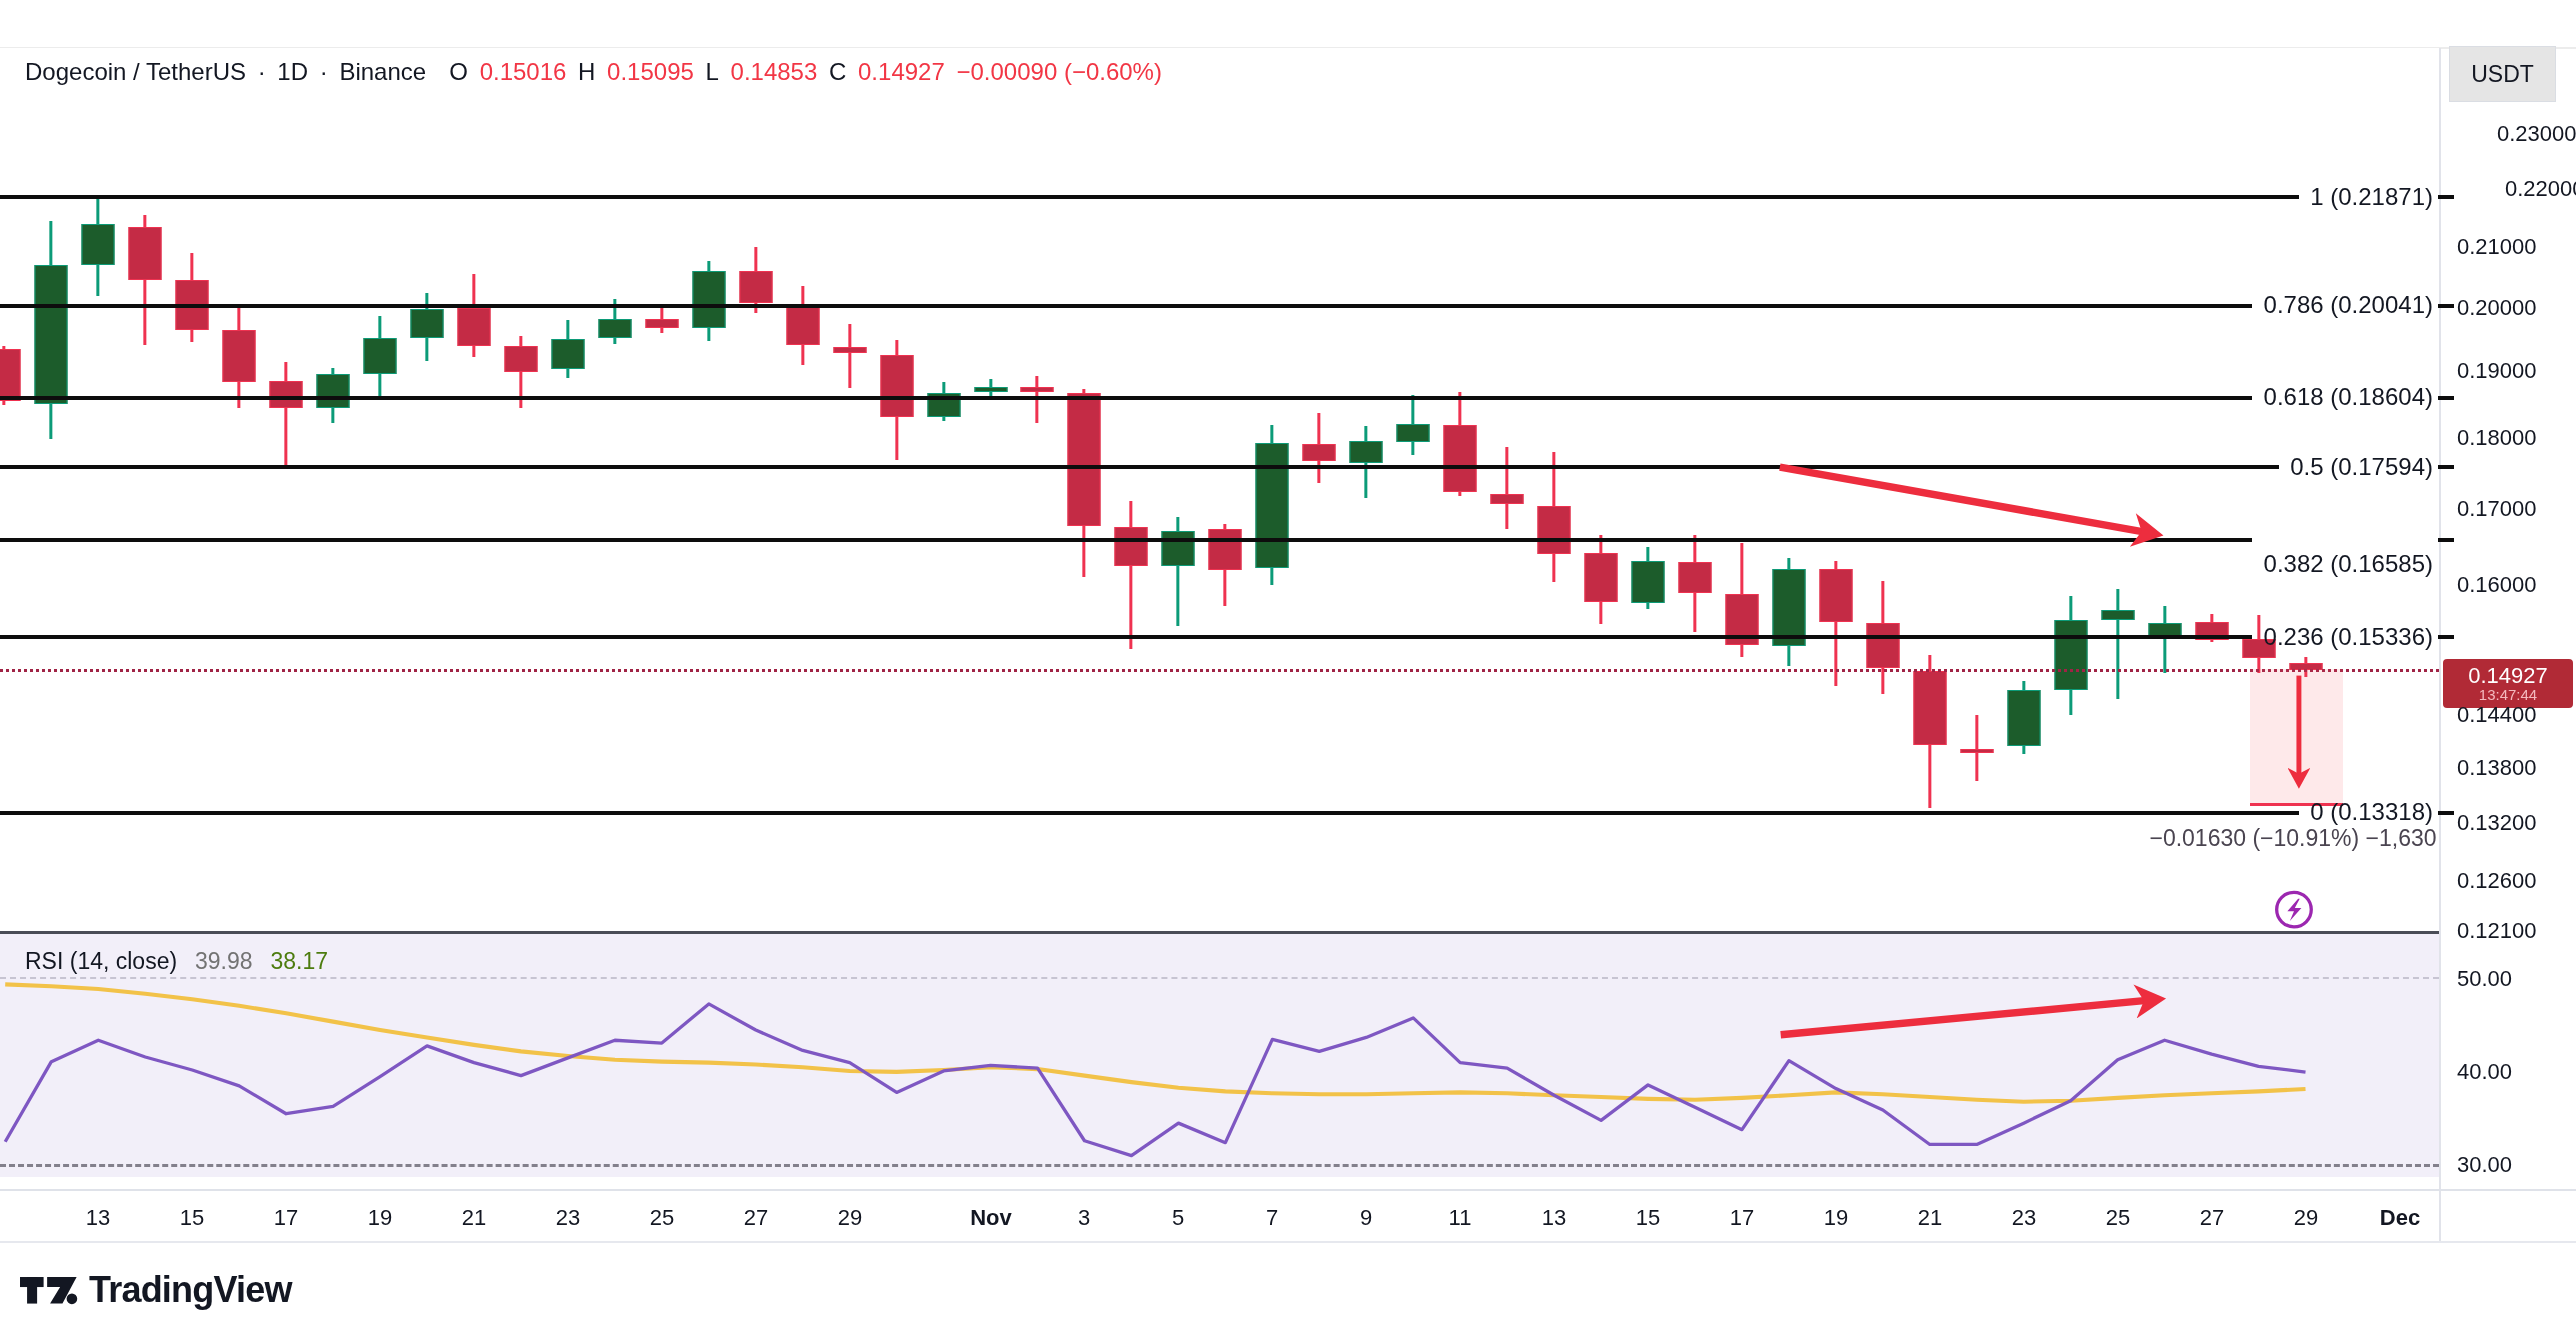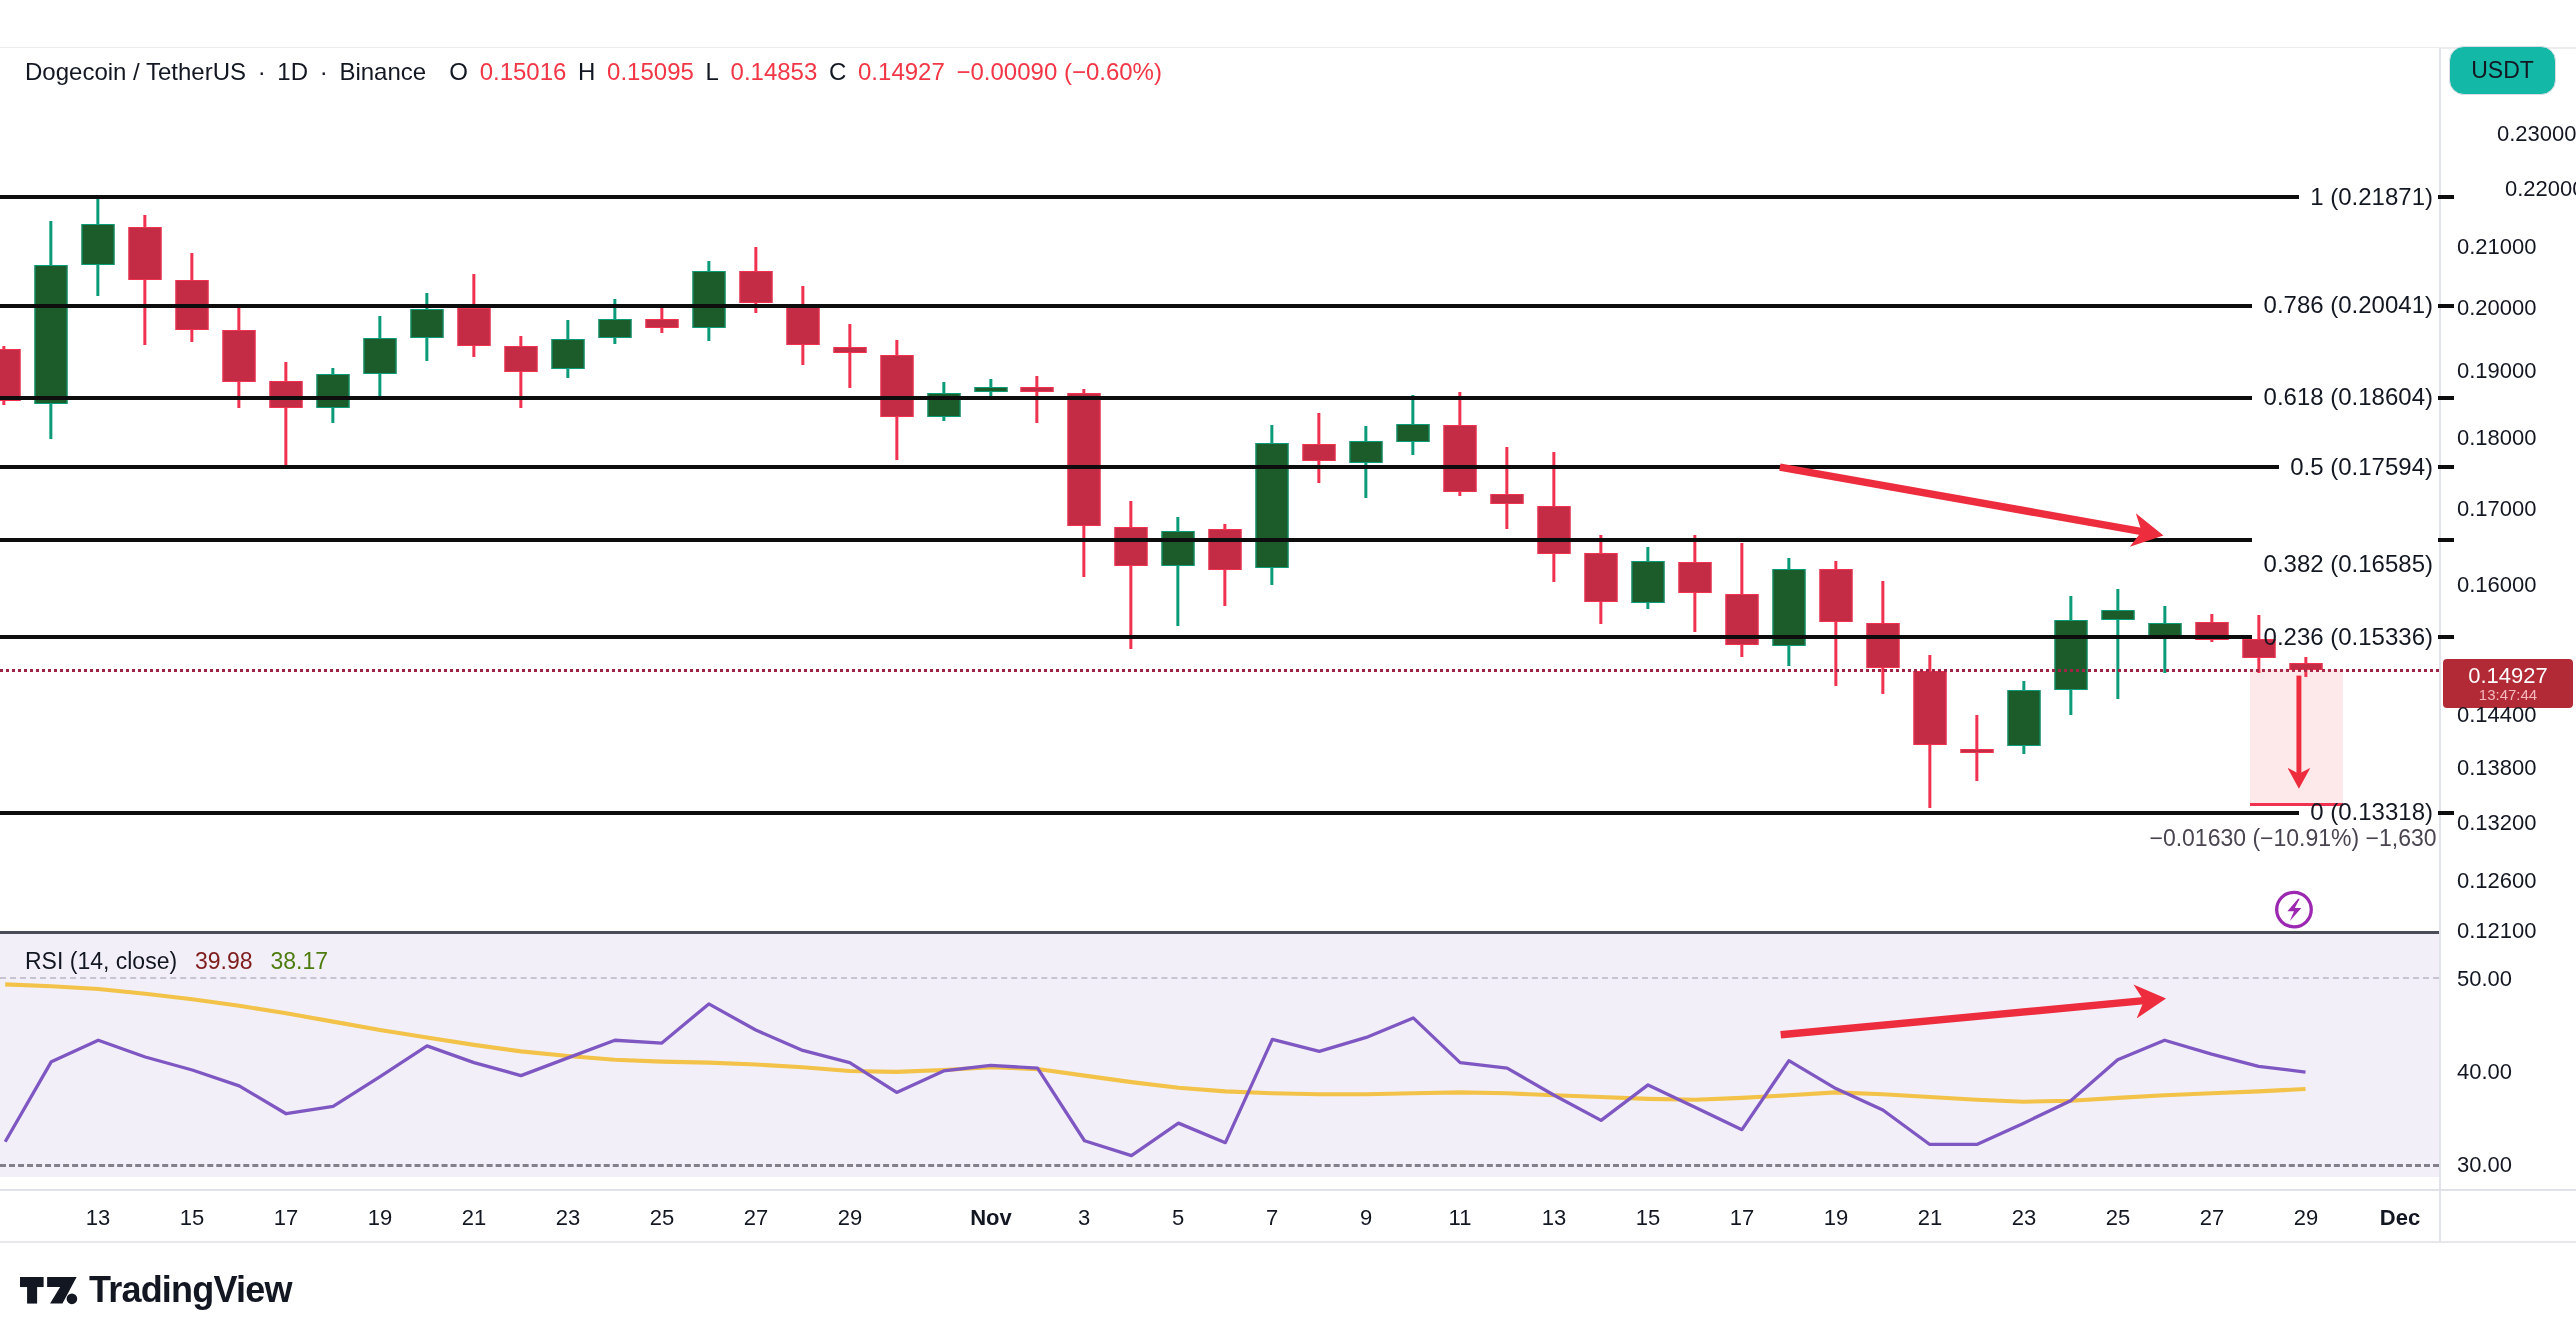--- a/index.html
+++ b/index.html
@@ -15,22 +15,22 @@
   .red{color:#f23645;}
   .blk{color:#131722;}
   
   #price-pane{left:0;top:48px;width:2439px;height:886px;background:#fff;overflow:hidden;}
   #pane-sep{left:0;top:931px;width:2439px;height:2.5px;background:#2a2e39;opacity:.85;}
   #rsi-pane{left:0;top:934px;width:2439px;height:243px;background:#f2eff9;overflow:hidden;}
   #axis-vsep{left:2439px;top:48px;width:1.6px;height:1194px;background:#e1e3ea;}
   #time-strip-top{left:0;top:1189px;width:2576px;height:1.6px;background:#dfe2e9;}
   #time-strip-bottom{left:0;top:1241px;width:2576px;height:1.6px;background:#e6e8ee;}
   
-  #usdt-btn{left:2449px;top:46px;width:107px;height:49px;border:1.6px solid #dadde3;border-radius:15px;
-    display:flex;align-items:center;justify-content:center;font-size:23px;color:#131722;background:#14b8a6;box-sizing:border-box;}
+  #usdt-btn{left:2449px;top:46px;width:107px;height:56px;border:1.6px solid #dadde3;border-radius:0;
+    display:flex;align-items:center;justify-content:center;font-size:23px;color:#131722;background:#e5e5e5;box-sizing:border-box;}
   
   .pl{position:absolute;left:2457px;transform:translateY(-50%);font-size:22px;color:#131722;white-space:nowrap;}
   .rl{position:absolute;left:2457px;transform:translateY(-50%);font-size:22px;color:#131722;}
   
   .fib-line{position:absolute;left:0;height:4.1px;background:#0d0d0d;}
   .fib-label{position:absolute;right:143px;transform:translateY(-50%);font-size:24px;color:#131722;white-space:nowrap;}
   .fib-dash{position:absolute;left:2438px;width:15.7px;height:4.1px;background:#0d0d0d;}
   
   .wick{position:absolute;width:3.3px;transform:translateX(-50%);}
   .body{position:absolute;transform:translateX(-50%);box-sizing:border-box;border:1.6px solid;}
@@ -41,21 +41,21 @@
     display:flex;flex-direction:column;align-items:center;justify-content:center;line-height:1.05;}
   #price-badge .p1{color:#fff;font-size:22px;}
   #price-badge .p2{color:#f4b9be;font-size:15px;}
   
   #measure-box{left:2250px;top:669px;width:93px;height:135px;background:rgba(247,82,95,0.13);}
   #measure-zero-line{left:2250px;top:803px;width:93px;height:3.3px;background:#ef3250;}
   #measure-label{left:2293px;top:838px;transform:translate(-50%,-50%);font-size:23px;color:#4a4450;white-space:nowrap;}
   
   #rsi-legend{left:25px;top:948px;font-size:23px;white-space:nowrap;}
   #rsi-legend .t{color:#131722;margin-right:11.5px;}
-  #rsi-legend .v1{color:#7f1d1d;margin-right:11.5px;}
+  #rsi-legend .v1{color:#737373;margin-right:11.5px;}
   #rsi-legend .v2{color:#4d7c0f;}
   .rsi-grid-top{left:0;top:977px;width:2439px;border-top:2.5px dashed #c7c4d2;position:absolute;}
   .rsi-grid-bot{left:0;top:1164px;width:2439px;border-top:3.3px dashed #83808c;position:absolute;}
   
   .tick{position:absolute;top:1218px;transform:translate(-50%,-50%);font-size:22px;color:#131722;white-space:nowrap;}
   .tick.bold{font-weight:700;}
   
   #logo{left:20px;top:1266px;display:flex;align-items:center;}
   #logo-text{font-size:36px;font-weight:800;color:#131722;letter-spacing:-0.8px;margin-left:10px;}
   svg.overlay{position:absolute;left:0;top:0;pointer-events:none;}

